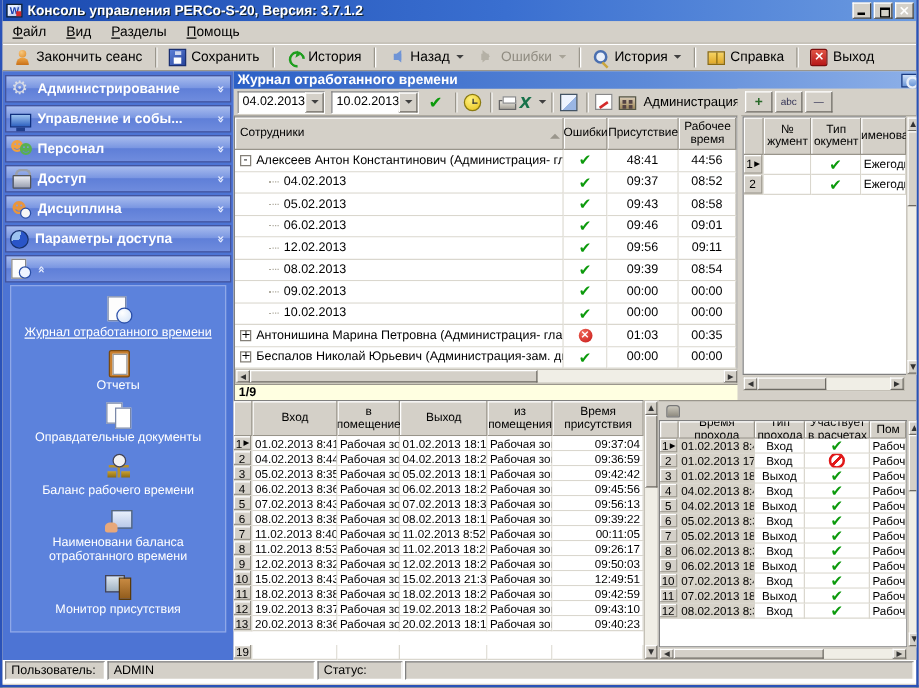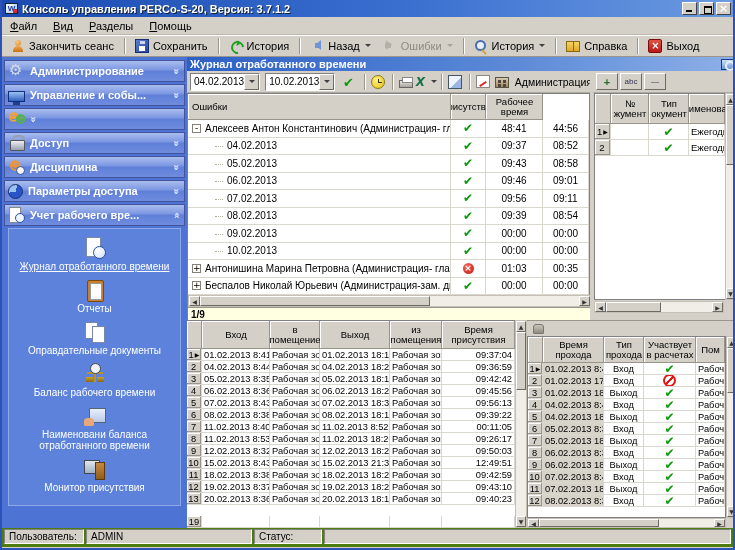--- a/index.html
+++ b/index.html
@@ -186,27 +186,27 @@
   .ent-head{height:28px}
   .small-rows .c{font-size:9.3px}
   .small-rows > div{height:12px}
   .pinned{position:absolute;left:0;right:0;bottom:0}
   .ent-vsb{position:absolute;left:328px;top:0;width:12px;bottom:0}
   .pas-area{position:absolute;left:340px;top:0;right:0;bottom:0}
   .pas-strip{height:16px;display:flex;align-items:center;padding-left:6px;border-top:1px solid #9a968c}
   .stamp{width:11px;height:10px;background:linear-gradient(#cac6ba,#8f8b80);border-radius:3px 3px 1px 1px;border:1px solid #777}
   .pas-table{position:absolute;left:0;top:16px;right:11px;bottom:10px;background:#fff;border:1px solid #808080;overflow:hidden}
   .pas-grid{display:grid;grid-template-columns:15px 61px 40px 52px 1fr}
-  .pas-head{height:26px}
+  .pas-head{height:14px}
   .gcell{background:#d7d3c9}
   .pas-vsb{position:absolute;right:0;top:16px;width:11px;bottom:10px}
   .pas-hsb{position:absolute;left:0;right:11px;bottom:0;height:10px}
 
   
-  .statusbar{position:absolute;left:0;top:528px;right:0;height:19px;background:#4d7c0f;display:flex;align-items:flex-start;gap:2px;padding:1px 2px 0}
+  .statusbar{position:absolute;left:0;top:528px;right:0;height:19px;background:#ffffff;display:flex;align-items:flex-start;gap:2px;padding:1px 2px 0}
   .sfield{height:15px;border:1px solid;border-color:#808080 #fff #fff #808080;font-size:10px;display:flex;align-items:center;padding:0 4px;background:#d4d0c8}
 </style>
 </head>
 <body>
 
 <div class="window">
 
   <div class="titlebar">
     <span class="app-icon">W</span>
     <span class="t-title">Консоль управления PERCo-S-20, Версия: 3.7.1.2</span>
@@ -279,20 +279,21 @@
         </div>
 
         <div class="cat v-closed-holder">
           <span class="ci v-monitor"></span>
           <span class="lbl">Управление и собы...</span>
           <span class="chev g">»</span>
         </div>
 
         <div class="cat v-closed-holder">
           <span class="ci v-people"></span>
+          <span class="lbl">Персонал</span>
           <span class="chev g">»</span>
         </div>
 
         <div class="cat v-closed-holder">
           <span class="ci v-lock"></span>
           <span class="lbl">Доступ</span>
           <span class="chev g">»</span>
         </div>
 
         <div class="cat v-closed-holder">
@@ -302,21 +303,20 @@
         </div>
 
         <div class="cat v-closed-holder">
           <span class="ci v-pie"></span>
           <span class="lbl">Параметры доступа</span>
           <span class="chev g">»</span>
         </div>
 
         <div class="cat v-open-holder">
           <span class="ci v-worktime"></span>
-          <span class="lbl">Учет рабочего вре...</span>
           <span class="chev g">»</span>
         </div>
       </div>
     <div class="subpanel">
 
         <div class="sideitem v-sel-holder">
           <span class="ii v-journal"></span>
           <span class="lbl">Журнал отработанного времени</span>
         </div>
 
@@ -393,20 +393,24 @@
         </span>
       <span class="ibtn">
           <span class="ic ic-dept"></span>
         </span>
       <span class="dept-lbl">Администрация</span>
     </div>
 
     <div class="emp-area">
       <div class="emp-grid emp-head">
         <span class="hcell">
+          <span class="sp" style="text-align:left">Сотрудники</span>
+          <span class="sort"></span>
+        </span>
+        <span class="hcell">
             <span>Ошибки</span>
           </span>
         <span class="hcell">
             <span>Присутствие</span>
           </span>
         <span class="hcell">
             <span>Рабочее</span>
             <span>время</span>
           </span>
       </div>
@@ -448,21 +452,21 @@
               <span class="name-t">06.02.2013</span>
             </span>
             <span class="c stat v-ok"></span>
             <span class="c ctr">09:46</span>
             <span class="c ctr">09:01</span>
           </div>
 
           <div class="emp-grid v-day-holder">
             <span class="c">
               <span class="exp"></span>
-              <span class="name-t">07.02.2013</span>
+              <span class="name-t">12.02.2013</span>
             </span>
             <span class="c stat v-ok"></span>
             <span class="c ctr">09:56</span>
             <span class="c ctr">09:11</span>
           </div>
 
           <div class="emp-grid v-day-holder">
             <span class="c">
               <span class="exp"></span>
               <span class="name-t">08.02.2013</span>

